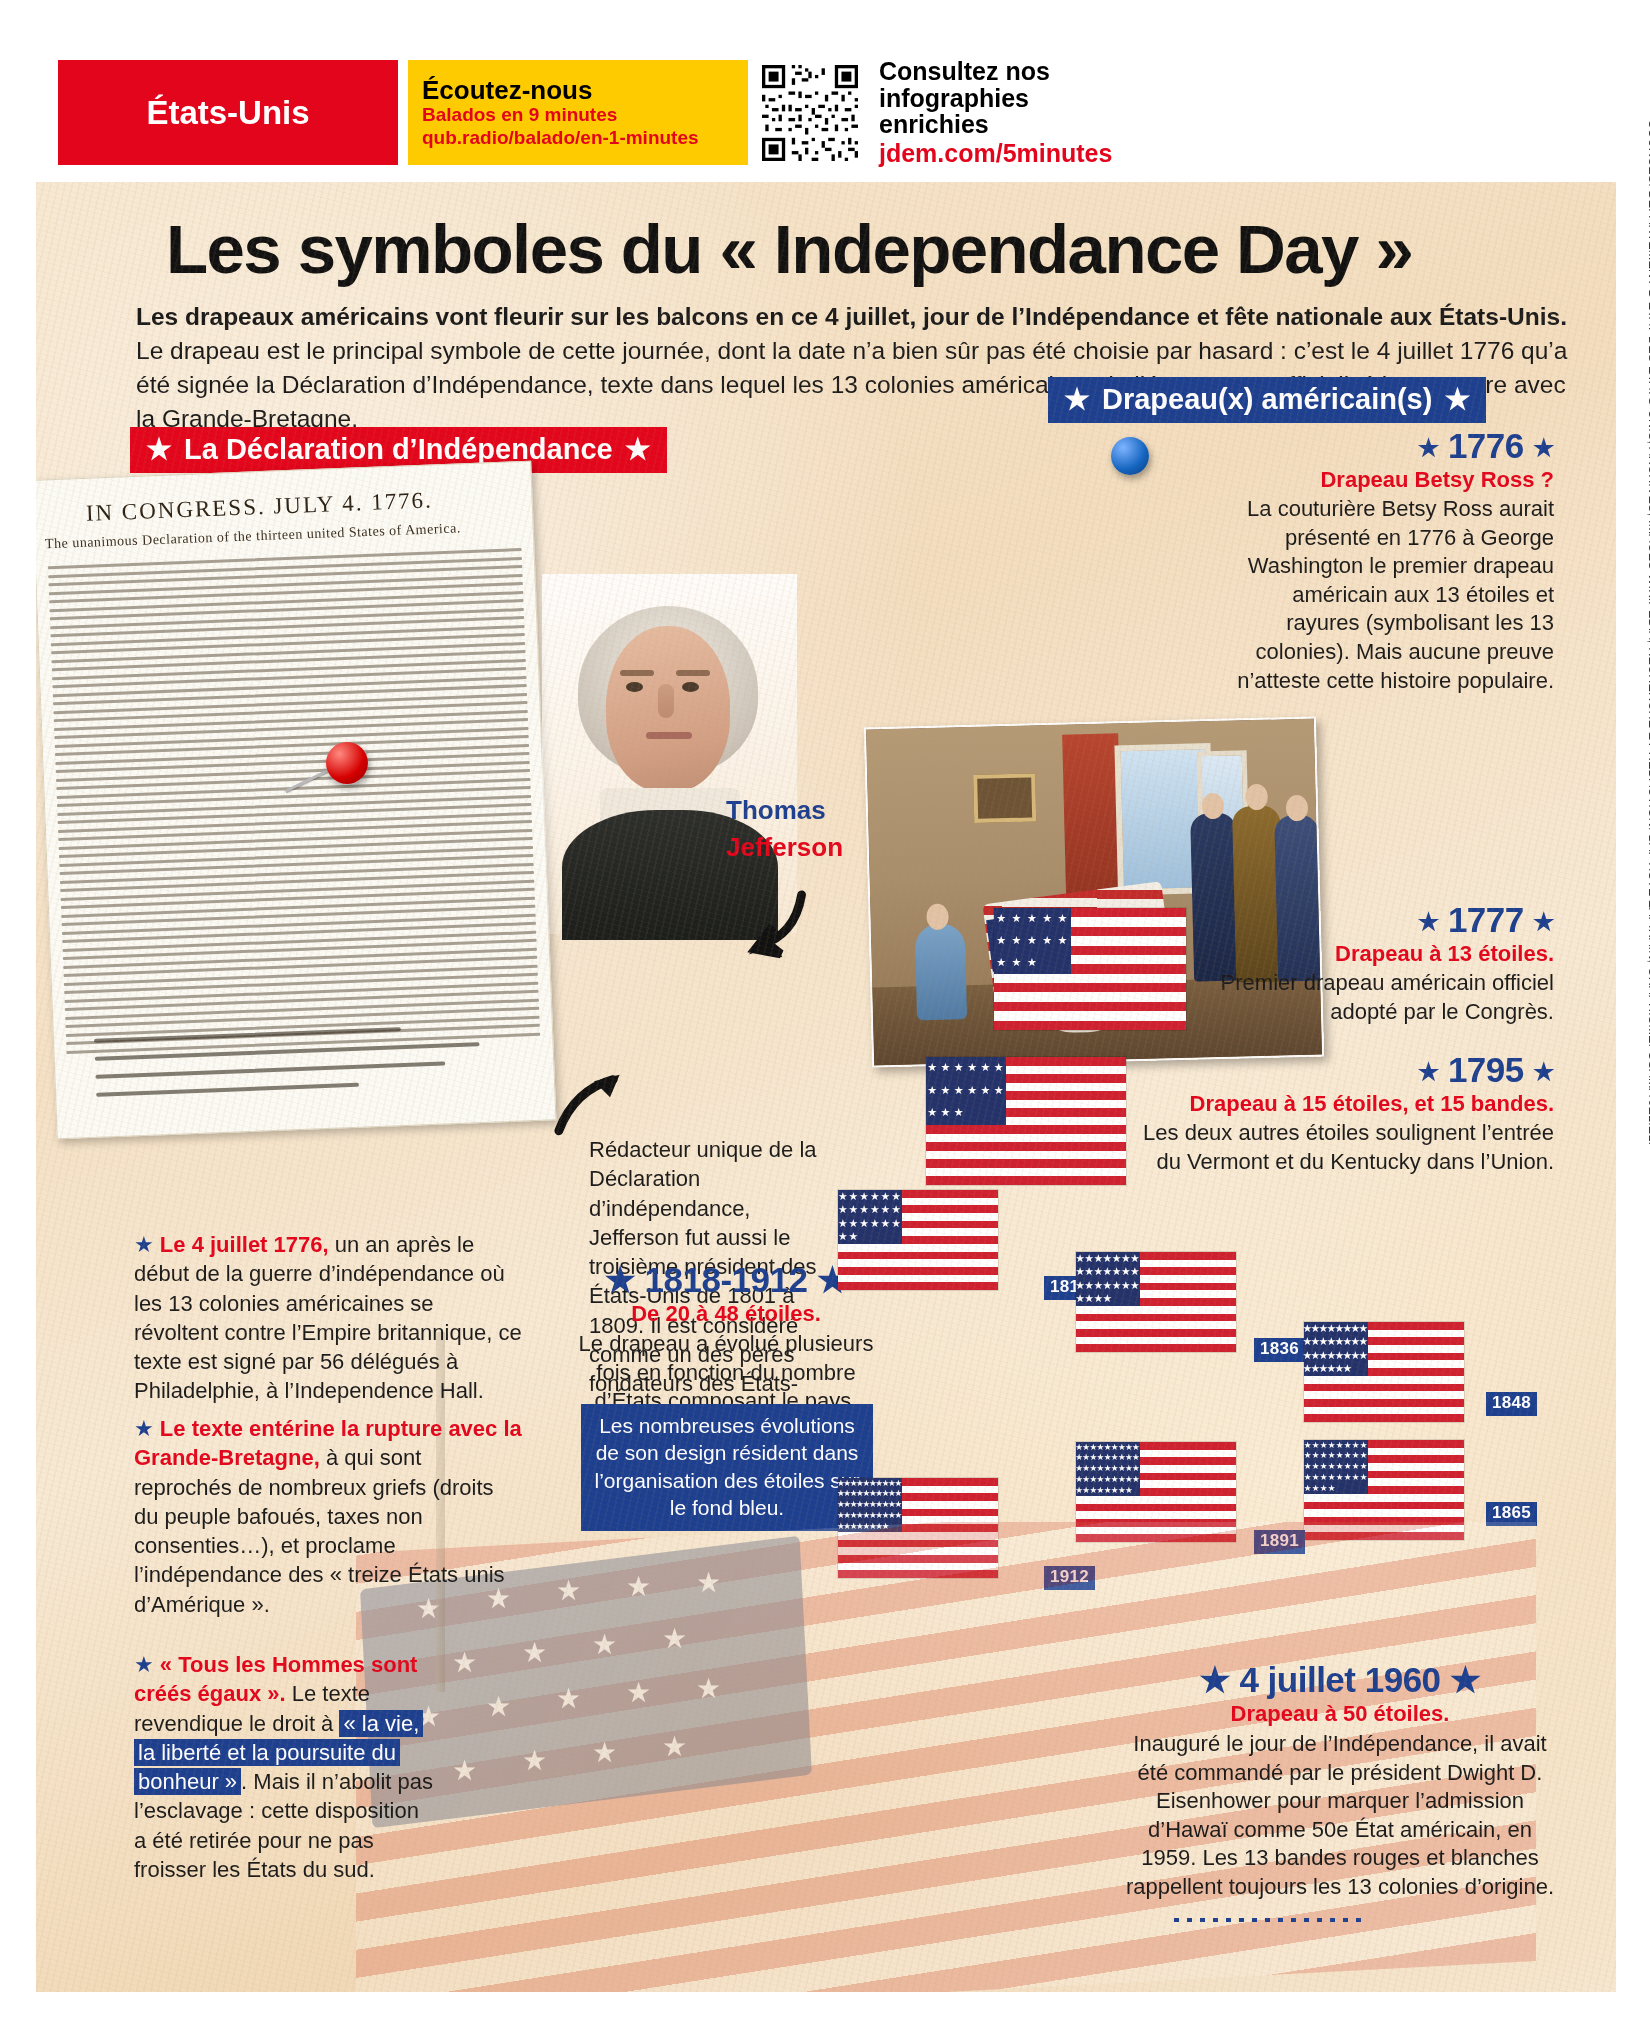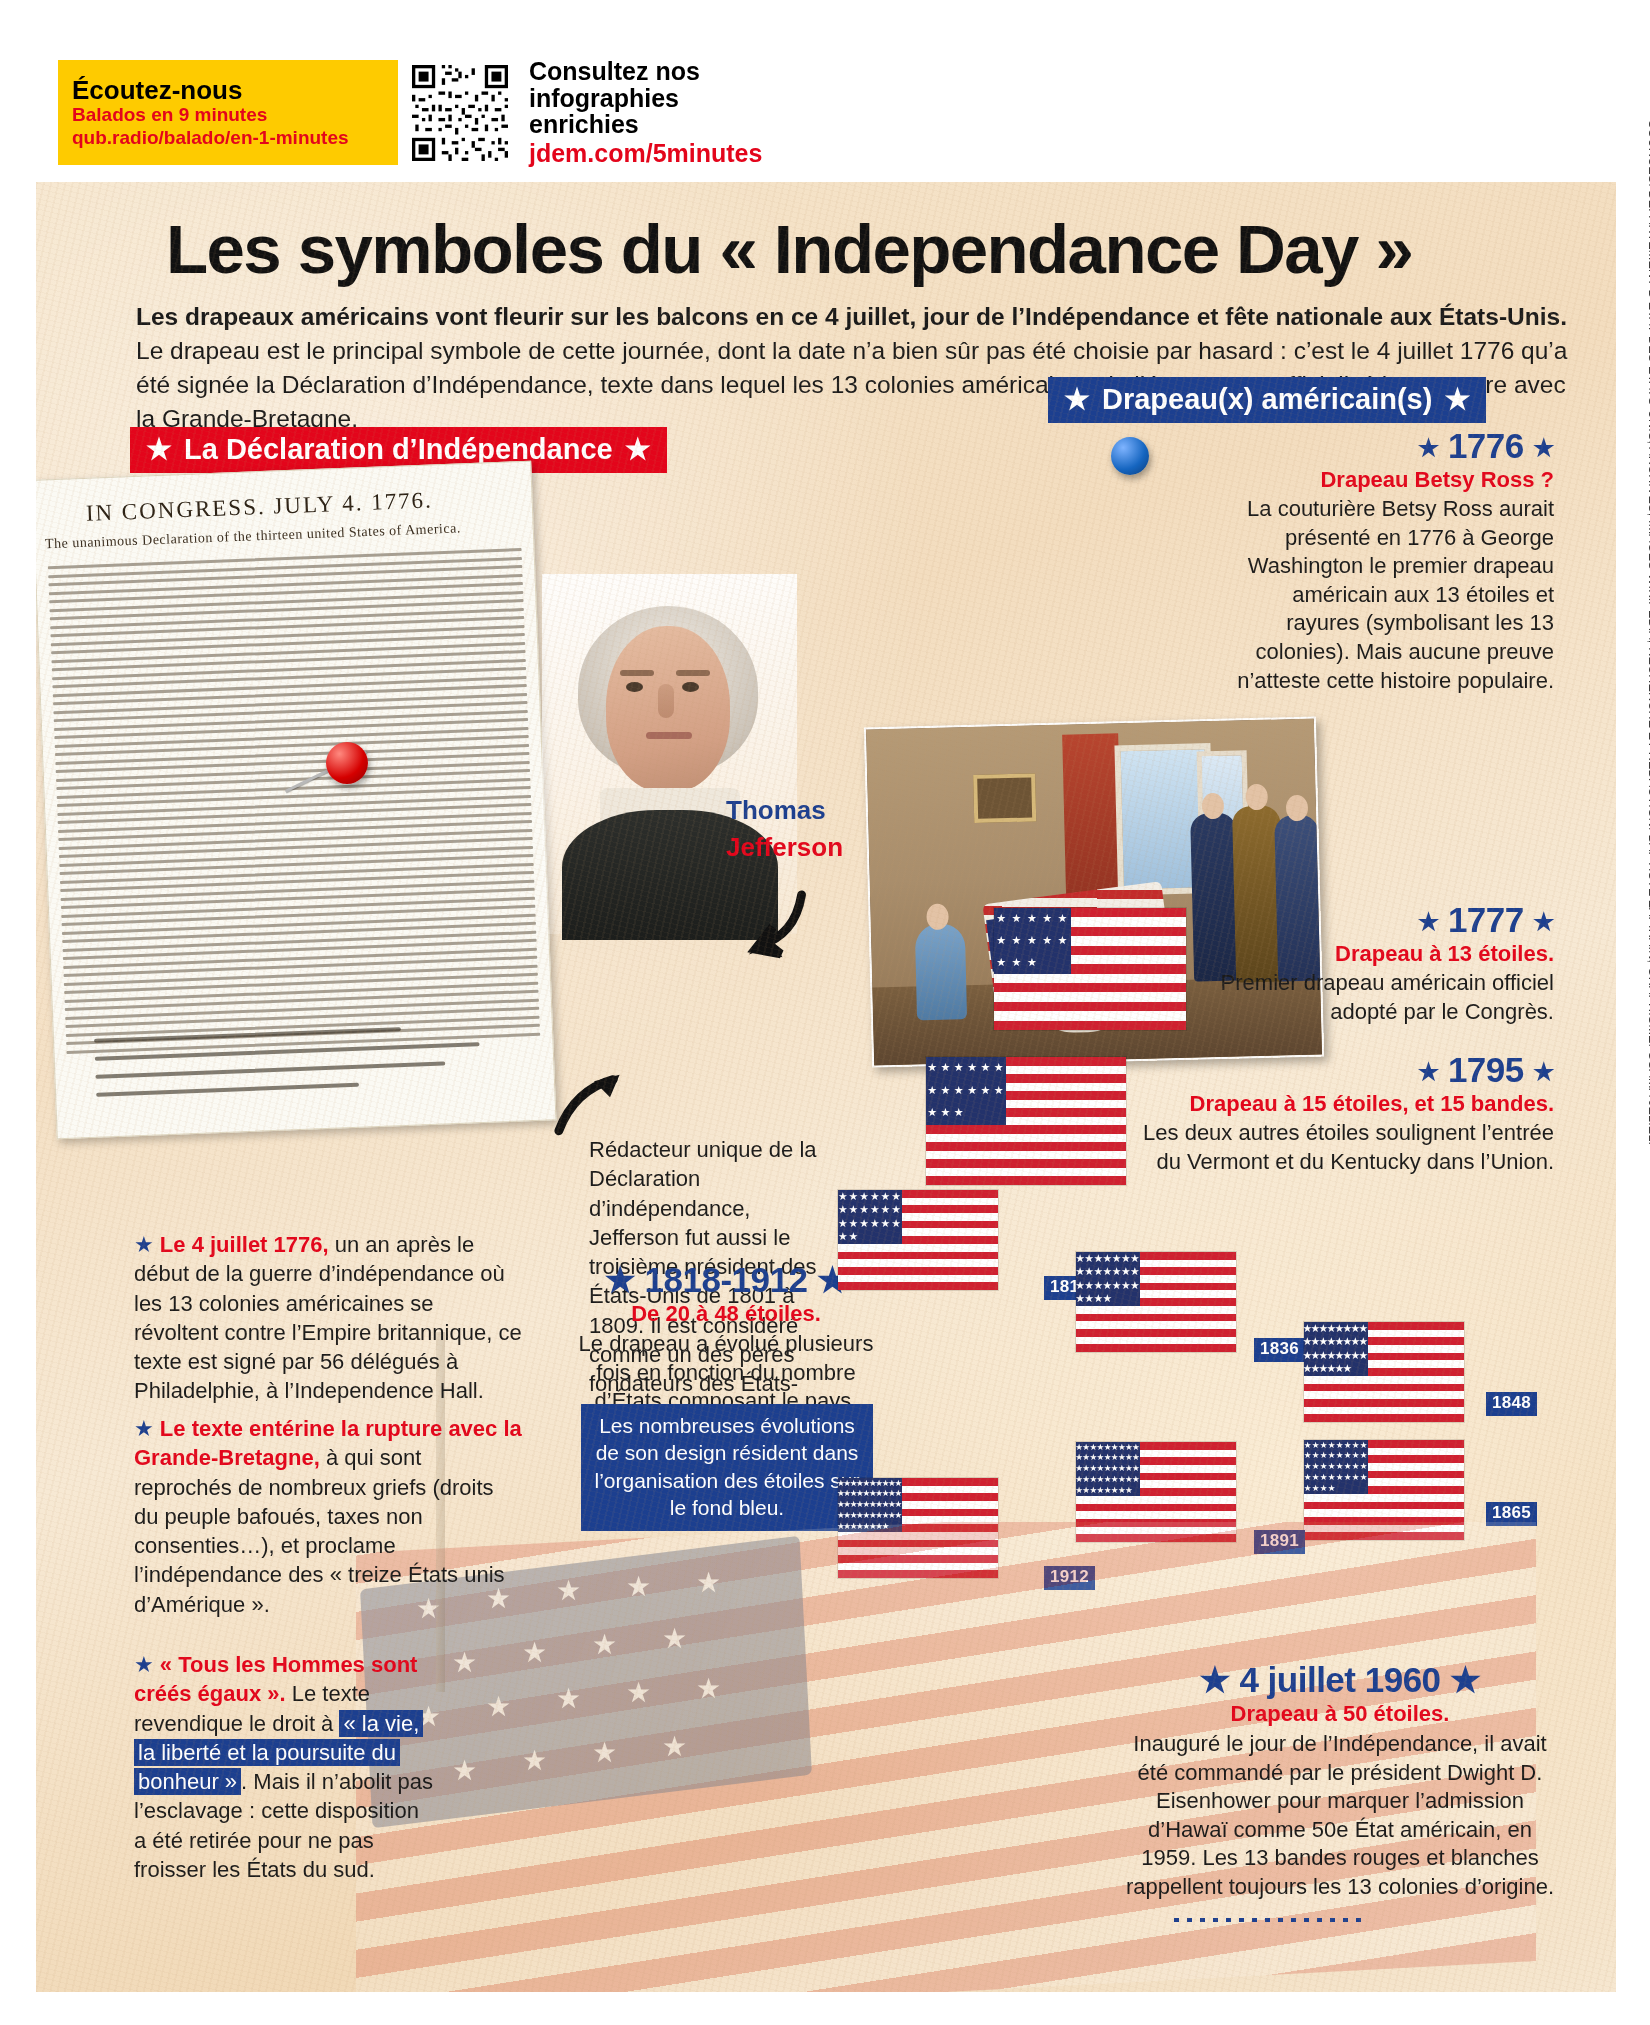--- a/index.html
+++ b/index.html
@@ -264,20 +264,21 @@
   }
 </style>
 </head>
 <body>
 
 <div class="page">
 
   <div class="header">
 
 
+    <div class="hdr-country">États-Unis</div>
 
     <div class="hdr-listen">
       <div class="l1">Écoutez-nous</div>
       <div class="l2">Balados en 9 minutes</div>
       <div class="l3">qub.radio/balado/en-1-minutes</div>
     </div>
 
     <div class="hdr-qr">
       <svg class="qr" viewBox="0 0 29 29">
         <rect width="29" height="29" fill="#fff"></rect>

